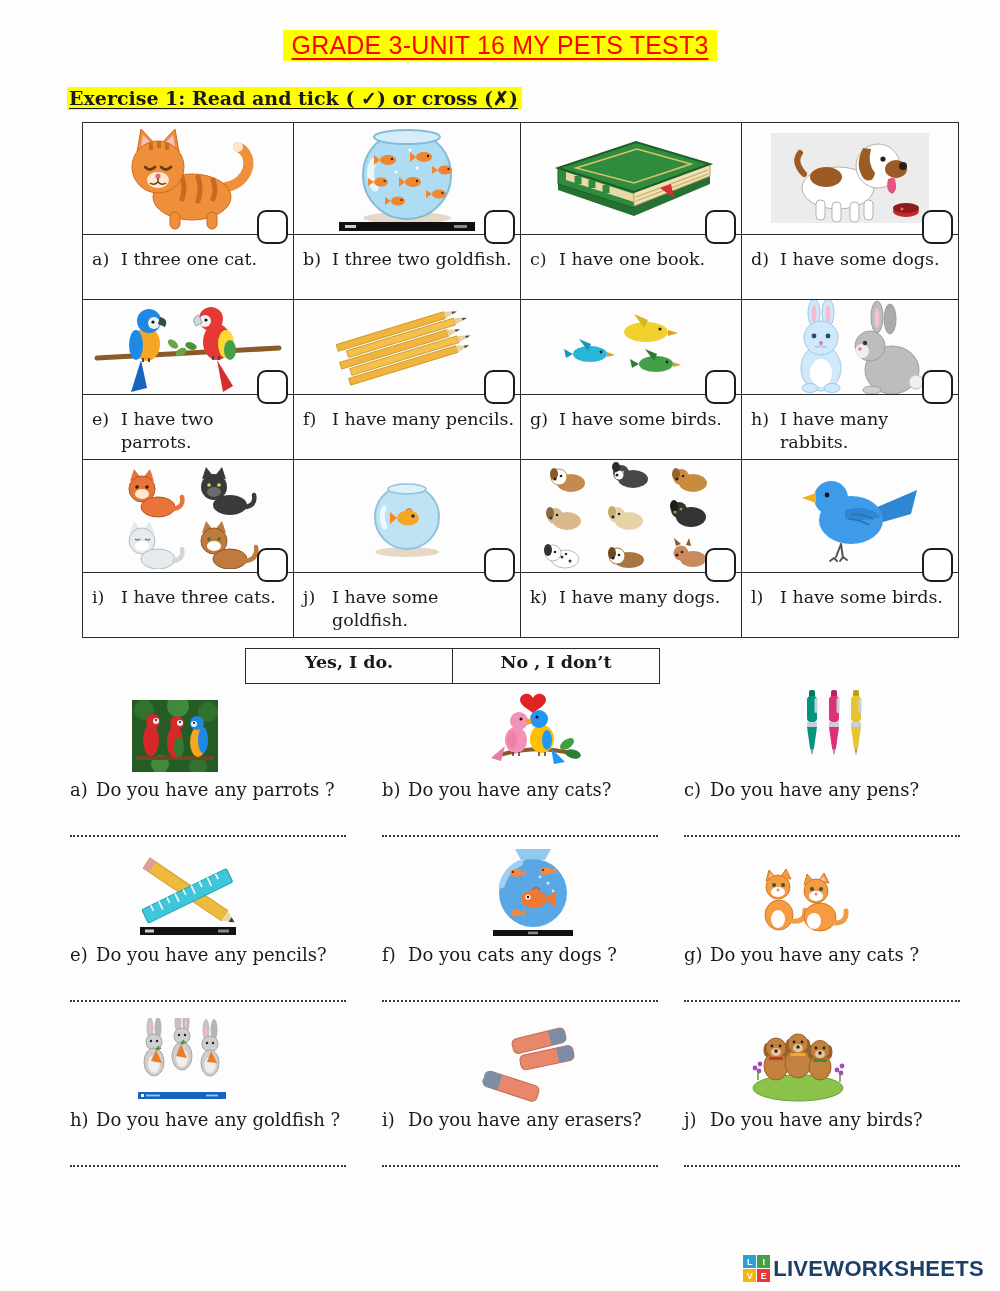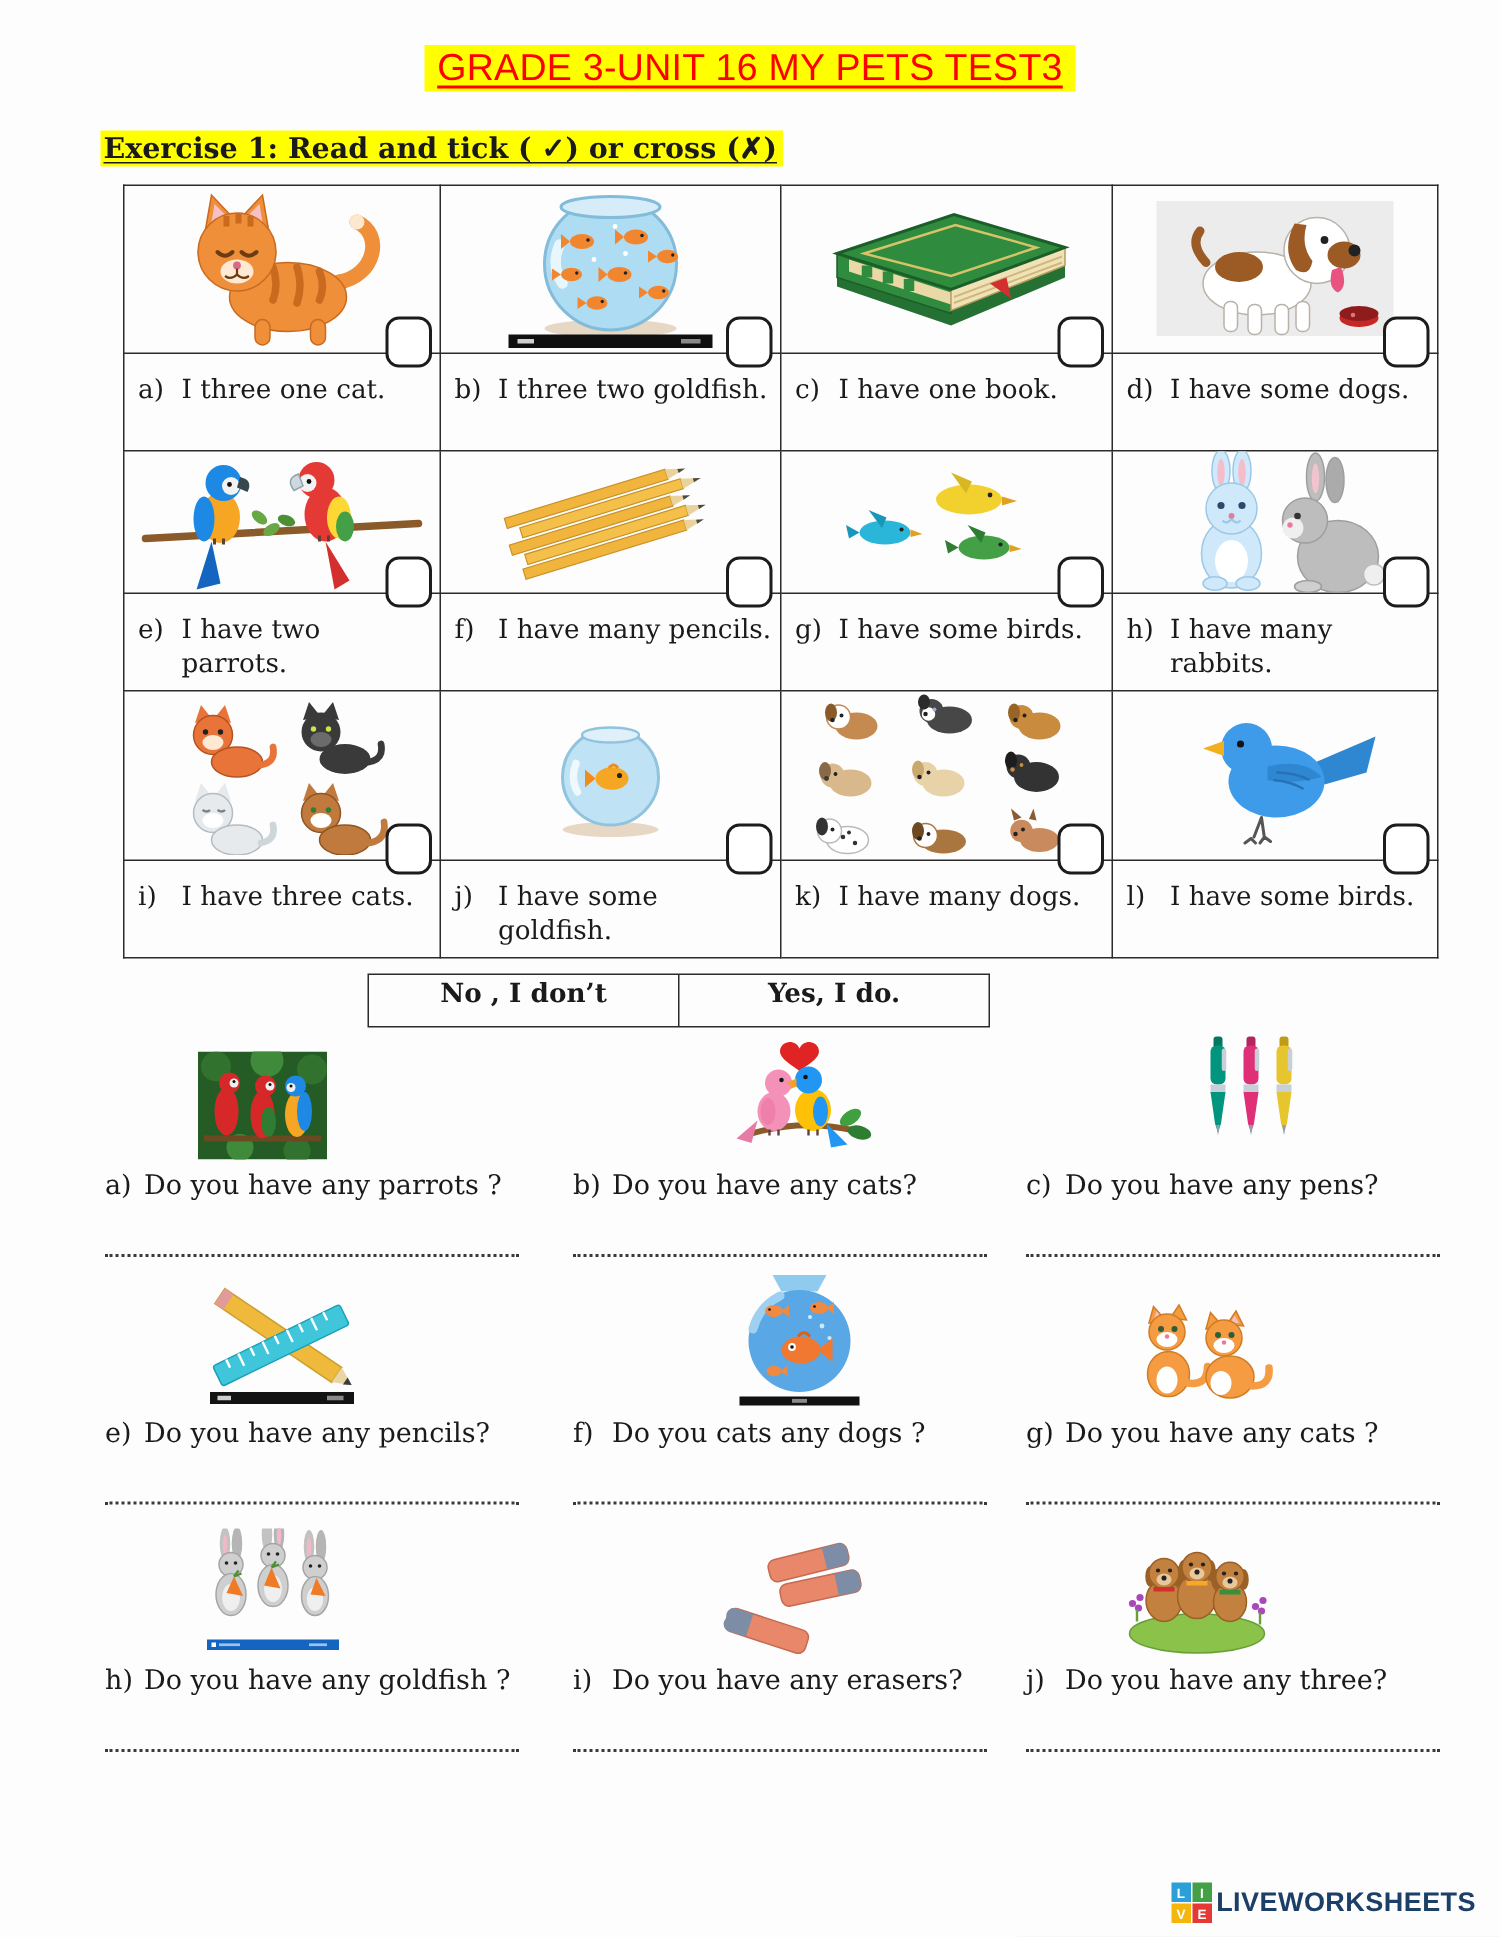--- a/index.html
+++ b/index.html
@@ -68,21 +68,21 @@
   .lw-logo { position:absolute; right:16px; bottom:9px; display:flex; align-items:center; gap:3px; }
   .lw-tiles { display:grid; grid-template-columns:13px 13px; grid-auto-rows:13px; gap:1px; }
   .lw-tile {
     display:flex; align-items:center; justify-content:center;
     color:#fff; font:bold 9px "Liberation Sans", sans-serif;
   }
   .t-blue{background:#2b9fd8} .t-green{background:#43a047}
   .t-yellow{background:#f5b50a} .t-red{background:#e53935}
   .lw-text {
     font-family:"Liberation Sans", sans-serif; font-weight:bold;
-    font-size:18px; color:#1b3f66; letter-spacing:0.3px;
+    font-size:22px; color:#1b3f66; letter-spacing:0.3px;
   }
   svg { display:block; }
 </style>
 </head>
 <body>
 
 <div class="page">
 
   <div class="title-row">
     <span class="main-title">GRADE 3-UNIT 16 MY PETS TEST3</span>
@@ -550,22 +550,22 @@
               <span class="ltr">l)</span>
               <span class="txt">I have some birds.</span>
             </div>
           </td>
     </tr>
   </tbody>
     </table>
 
 
   <div class="yesno">
+    <div class="opt">Yes, I do.</div>
     <div class="opt">No , I don’t</div>
-    <div class="opt">Yes, I do.</div>
   </div>
 
   <div class="ex2-grid">
 
     <div class="ex2-item shift-left">
       <div class="ex2-img">
           <svg width="86" height="72" viewBox="0 0 86 72">
         <rect width="86" height="72" fill="#255c25"></rect>
         <circle cx="12" cy="10" r="10" fill="#31722f"></circle>
             <circle cx="46" cy="6" r="11" fill="#3f8a3b"></circle>
@@ -883,21 +883,21 @@
               <circle cx="13" cy="45" r="2.4"></circle>
               <circle cx="91" cy="44" r="2.4"></circle>
               <circle cx="96" cy="40" r="2.4"></circle>
               <circle cx="95" cy="47" r="2.4"></circle>
             </g>
         <path d="M12,46 v8 M94,48 v8" stroke="#689f38" stroke-width="1.6"></path>
       </svg>
         </div>
       <div class="ex2-q">
           <span class="ltr">j)</span>
-          <span>Do you have any three?</span>
+          <span>Do you have any birds?</span>
         </div>
       <div class="answer-line"></div>
     </div>
 
   </div>
 
   <div class="lw-logo">
     <div class="lw-tiles">
       <div class="lw-tile t-blue">L</div>
       <div class="lw-tile t-green">I</div>

